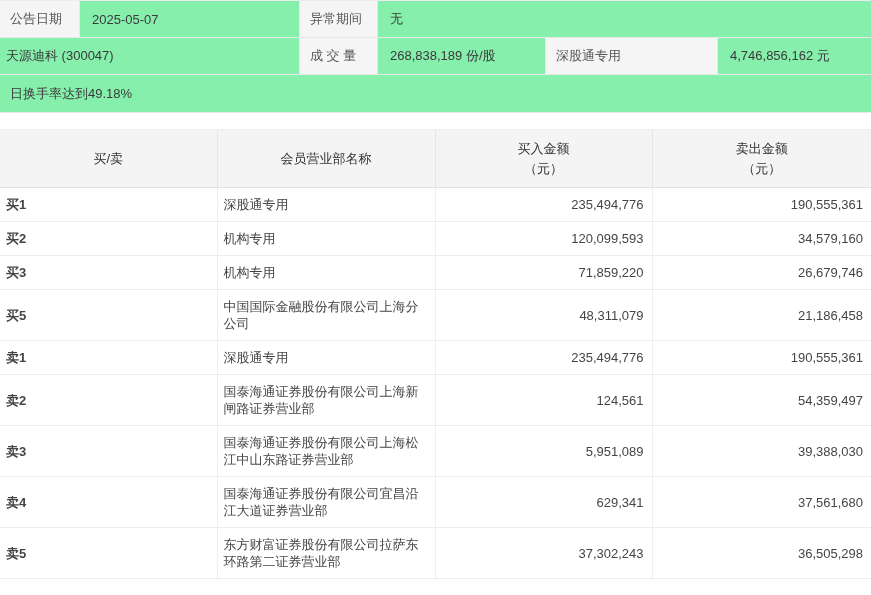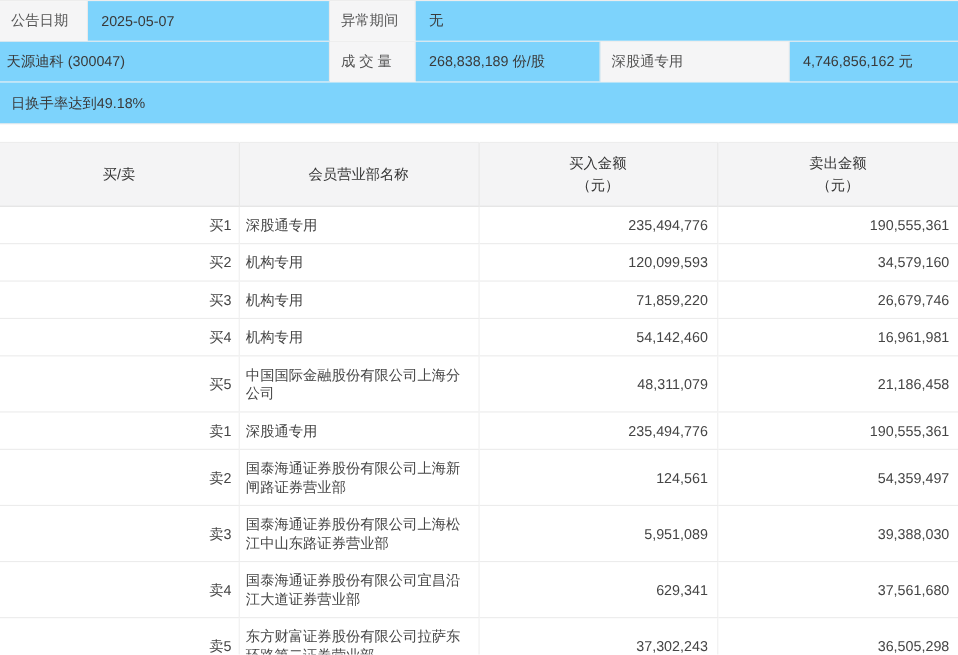--- a/index.html
+++ b/index.html
@@ -26,21 +26,21 @@
   .info-cell {
     display: flex;
     align-items: center;
     padding-left: 10px;
     border-right: 1px solid #e9e9e9;
     white-space: nowrap;
     overflow: hidden;
   }
   .info-cell:last-child { border-right: none; }
   .cell-label { background: #f5f5f6; color: #555; }
-  .cell-value { background: #7dd3fc; color: #3a3a3a; padding-left: 12px; }
+  .cell-value { background: #86efac; color: #3a3a3a; padding-left: 12px; }
   .w80  { width: 80px;  }
   .w220 { width: 220px; }
   .w78  { width: 78px; text-align: center;  }
   .flex1 { flex: 1; }
   .w300 { width: 300px; }
   .w168 { width: 168px; }
   .w172 { width: 172px; }
   .note-row .info-cell { width: 100%; color: #3a3a3a; }
 
   
@@ -65,21 +65,21 @@
   .board-table th:first-child { border-left: none; }
   .board-table td {
     border-bottom: 1px solid #ececec;
     border-left: 1px solid #efefef;
     color: #454545;
     padding: 8px 6px;
     line-height: 17px;
     vertical-align: middle;
   }
   .board-table td:first-child { border-left: none; }
-  .c-side   { text-align: right; }
+  .c-side   { text-align: left; font-weight: bold; }
   .c-broker { text-align: left; word-break: break-all; }
   .c-num    { text-align: right; padding-right: 8px !important; }
   .board-table tr.single td { height: 34px; }
 </style>
 </head>
 <body>
 
 <div class="info-panel">
   <div class="info-row">
     <div class="info-cell cell-label w80">公告日期</div>
@@ -133,26 +133,20 @@
       <td class="c-num">120,099,593</td>
       <td class="c-num">34,579,160</td>
     </tr>
     <tr class="single">
       <td class="c-side">买3</td>
       <td class="c-broker">机构专用</td>
       <td class="c-num">71,859,220</td>
       <td class="c-num">26,679,746</td>
     </tr>
     <tr class="single">
-      <td class="c-side">买4</td>
-      <td class="c-broker">机构专用</td>
-      <td class="c-num">54,142,460</td>
-      <td class="c-num">16,961,981</td>
-    </tr>
-    <tr class="single">
       <td class="c-side">买5</td>
       <td class="c-broker">中国国际金融股份有限公司上海分公司</td>
       <td class="c-num">48,311,079</td>
       <td class="c-num">21,186,458</td>
     </tr>
     <tr class="single">
       <td class="c-side">卖1</td>
       <td class="c-broker">深股通专用</td>
       <td class="c-num">235,494,776</td>
       <td class="c-num">190,555,361</td>

